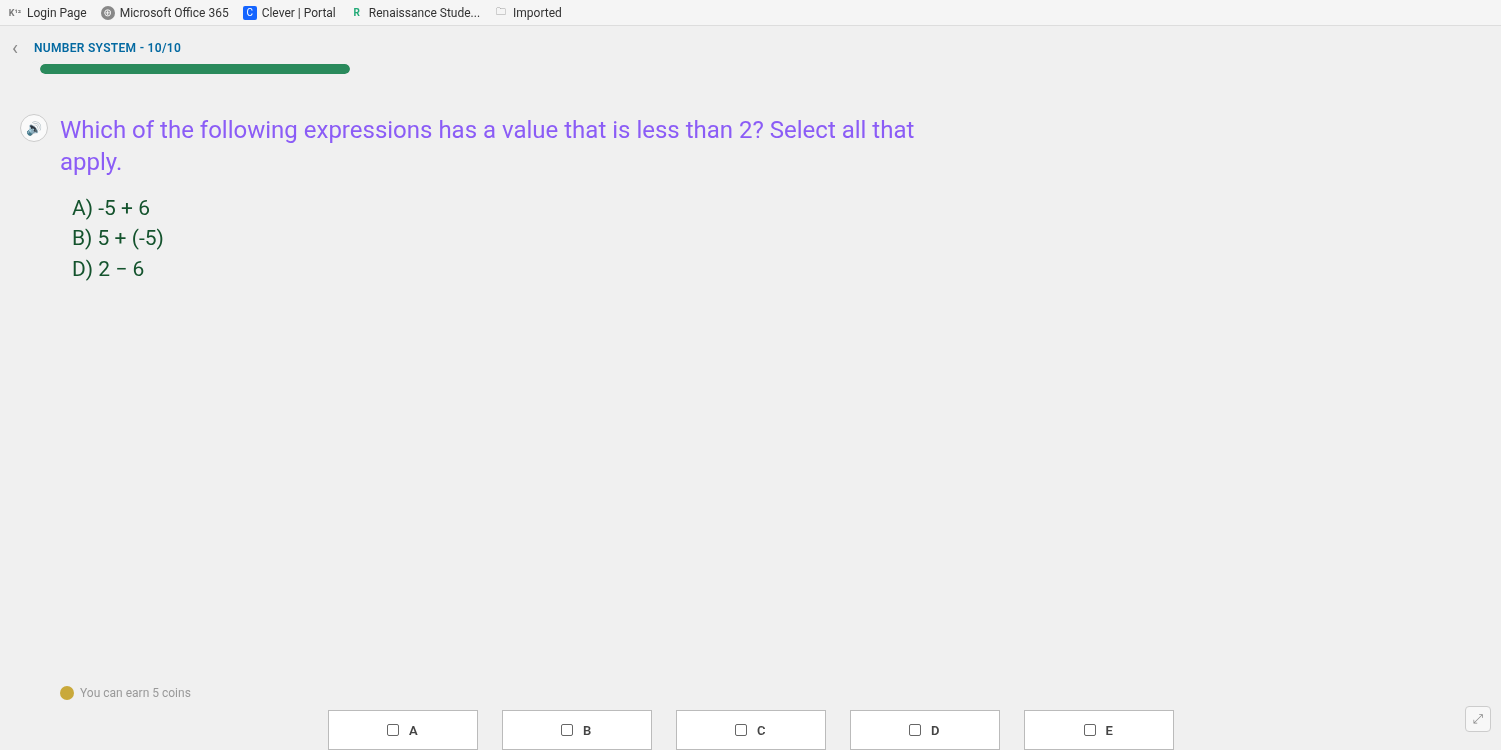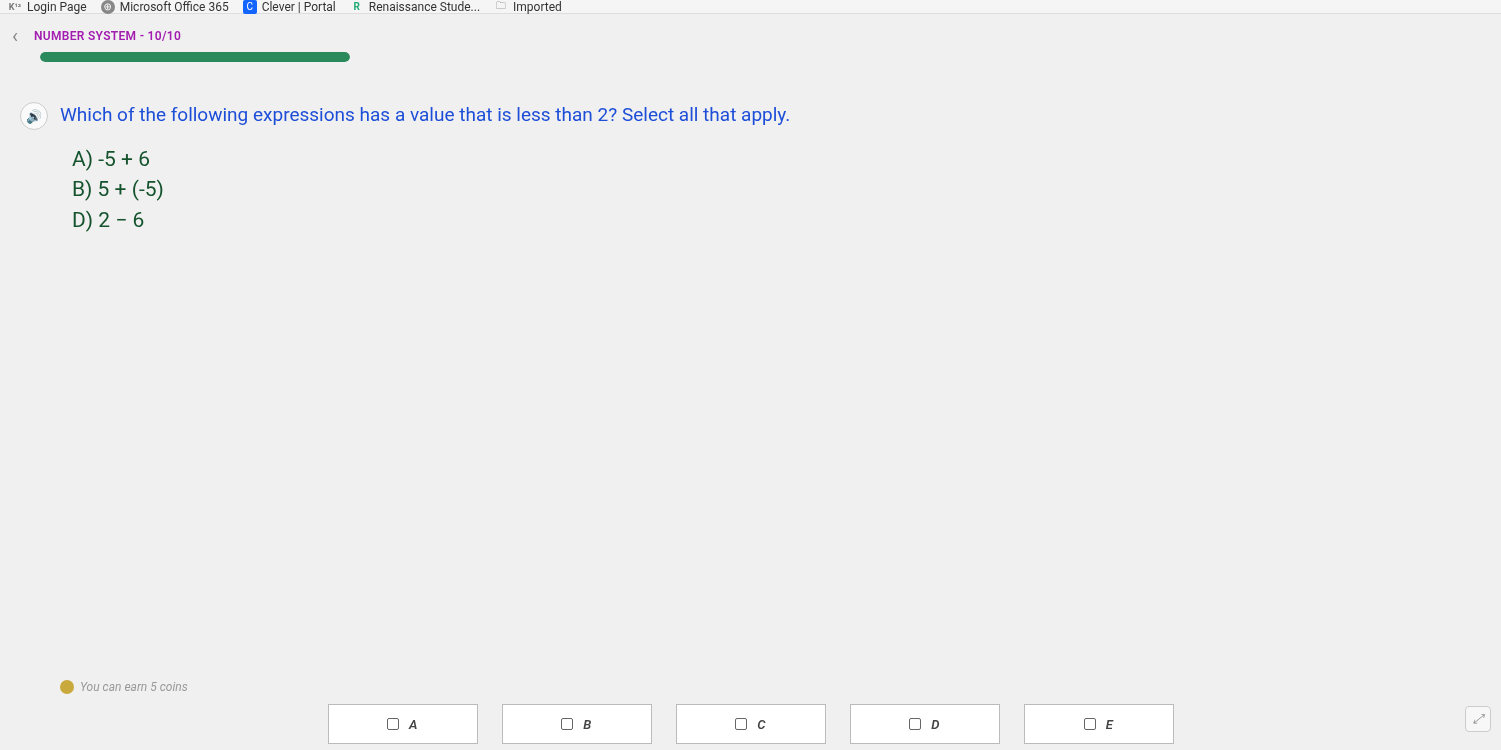--- a/index.html
+++ b/index.html
@@ -13,21 +13,21 @@
   }
   .bookmarks-bar {
     display: flex;
     align-items: center;
     padding: 4px 8px;
     background: #f5f5f5;
     border-bottom: 1px solid #ddd;
     font-size: 12px;
     color: #333;
     gap: 14px;
-    height: 14px;
+    height: 26px;
   }
   .bookmark {
     display: flex;
     align-items: center;
     gap: 5px;
     cursor: pointer;
     white-space: nowrap;
   }
   .bookmark .favicon {
     width: 14px;
@@ -52,21 +52,21 @@
   }
   .close-x {
     font-size: 20px;
     color: #888;
     cursor: pointer;
     padding: 0 4px;
   }
   .progress-label {
     font-size: 12px;
     font-weight: 600;
-    color: #a21caf;
+    color: #0369a1;
     letter-spacing: 0.3px;
   }
   .progress-bar-wrap {
     padding: 0 0 10px 40px;
   }
   .progress-bar {
     width: 310px;
     height: 10px;
     background: #ddd;
     border-radius: 6px;
@@ -95,40 +95,39 @@
     background: #fafafa;
     display: flex;
     align-items: center;
     justify-content: center;
     cursor: pointer;
     flex-shrink: 0;
     font-size: 13px;
     color: #555;
   }
   .question-text {
-    font-size: 19px;
-    color: #1d4ed8;
+    font-size: 24px;
+    color: #8b5cf6;
     line-height: 1.35;
     max-width: 900px;
   }
   .options {
     margin: 14px 0 0 52px;
     font-size: 21px;
     color: #14532d;
     line-height: 1.45;
   }
   .option-line { display:block; }
 
   .footer {
     position: absolute;
     bottom: 0;
     left: 0;
     right: 0;
-    padding: 8px 20px 6px 20px;
-    font-style: italic;
+    padding: 8px 20px 0 20px;
   }
   .coins-text {
     font-size: 12px;
     color: #999;
     display: flex;
     align-items: center;
     gap: 6px;
     margin-bottom: 10px;
     margin-left: 40px;
   }

